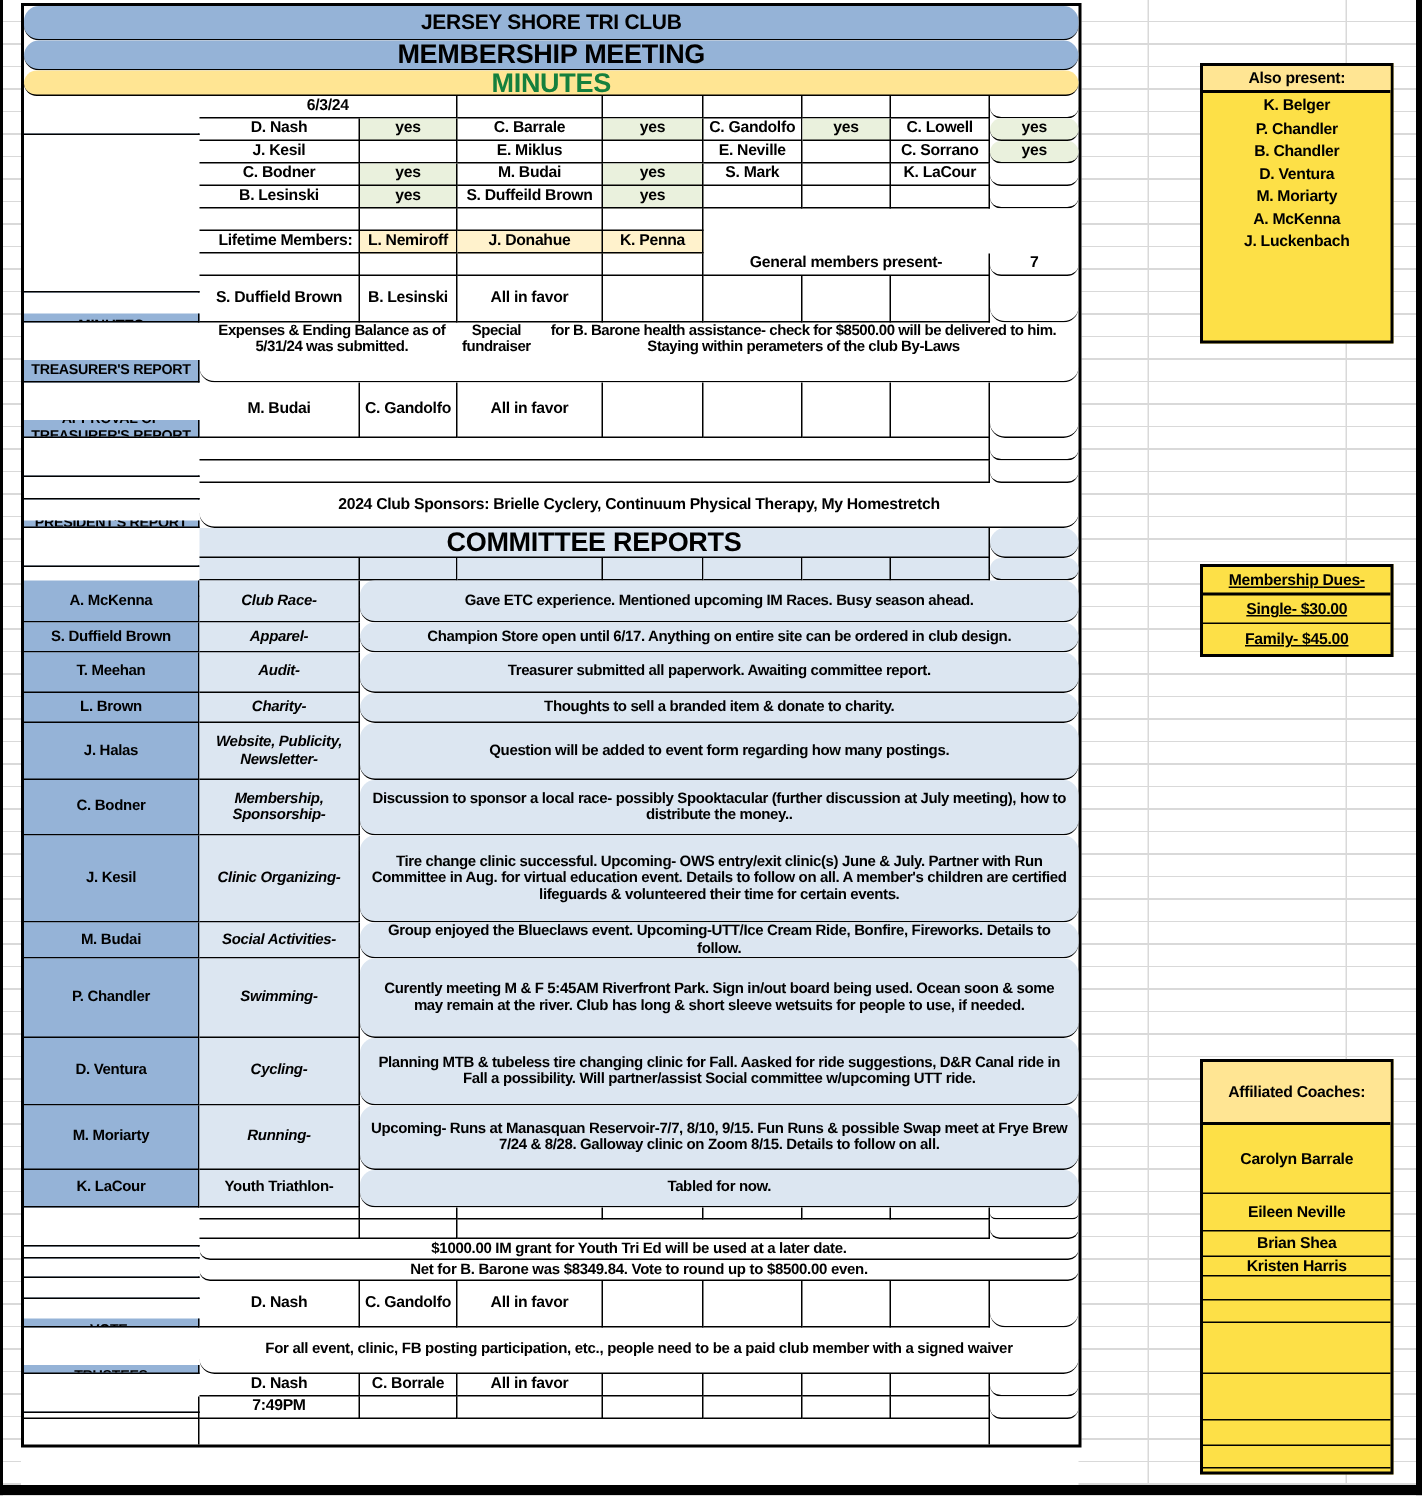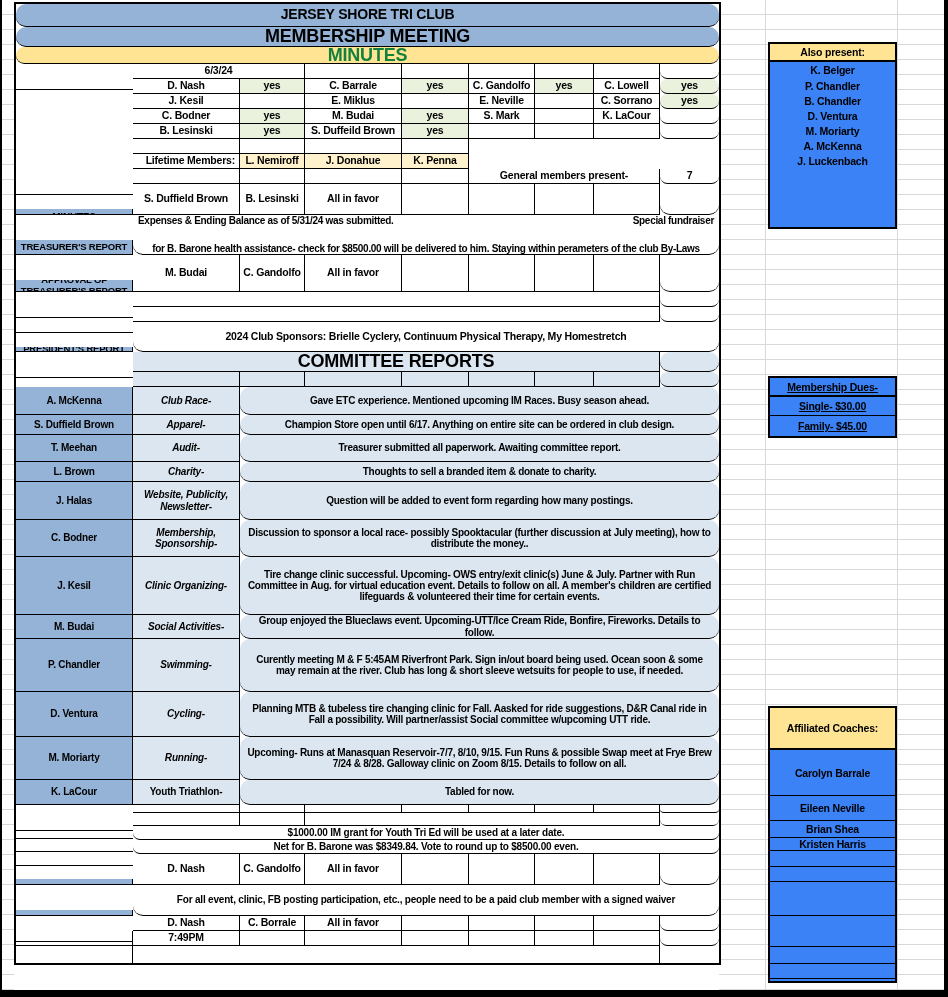--- a/index.html
+++ b/index.html
@@ -24,23 +24,23 @@
   .gold{background:#FFE593;}
   .py{background:#FFF2CC;}
   .lab{background:#95B3D7;font-size:10px;margin-top:25px;}
   .f9{font-size:9.5px}.f10{font-size:10px}.f12{font-size:18px}.f14{font-size:14px}
   .orange{color:#15803d;}
   .ital{font-style:italic;}
   .nbb{border-bottom:none;}
   .noB{border:none;}
   .ral{justify-content:flex-end;text-align:right;padding-right:4px;}
   .rep{font-size:10px;padding:0 6px;letter-spacing:-0.25px;}
-  .tre{flex-direction:column;justify-content:space-between;align-items:stretch;font-size:10px;letter-spacing:-0.3px;padding:0 5px;}
+  .tre{flex-direction:row;justify-content:space-between;align-items:stretch;font-size:10px;letter-spacing:-0.3px;padding:0 5px;}
   .tre .l1{display:flex;justify-content:space-between;}
-  .box{position:absolute;width:125px;border:2px solid #000;background:#3b82f6;z-index:2;display:flex;flex-direction:column;box-sizing:content-box;}
+  .box{position:absolute;width:125px;border:2px solid #000;background:#fde047;z-index:2;display:flex;flex-direction:column;box-sizing:content-box;margin-left:32px;}
   .brow{box-sizing:border-box;display:flex;align-items:center;justify-content:center;text-align:center;font-size:10.5px;border-bottom:1px solid #000;}
   .brow.nb{border-bottom:none;}
   .bhead{background:#FFE593;border-bottom:2px solid #000;}
 </style>
 </head>
 <body>
 
 <div class="page">
   <div class="gridstrip" style="left:0;top:0;width:14px;height:990px;"></div>
   <div class="gridstrip" style="left:719px;top:0;width:225px;height:990px;"></div>

